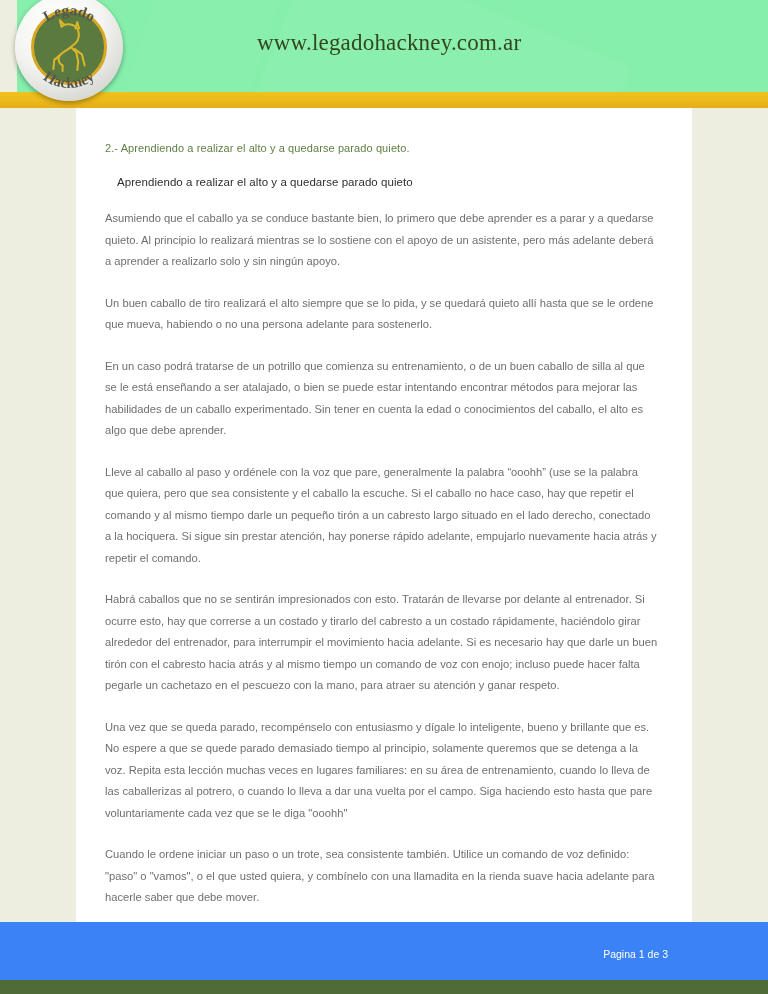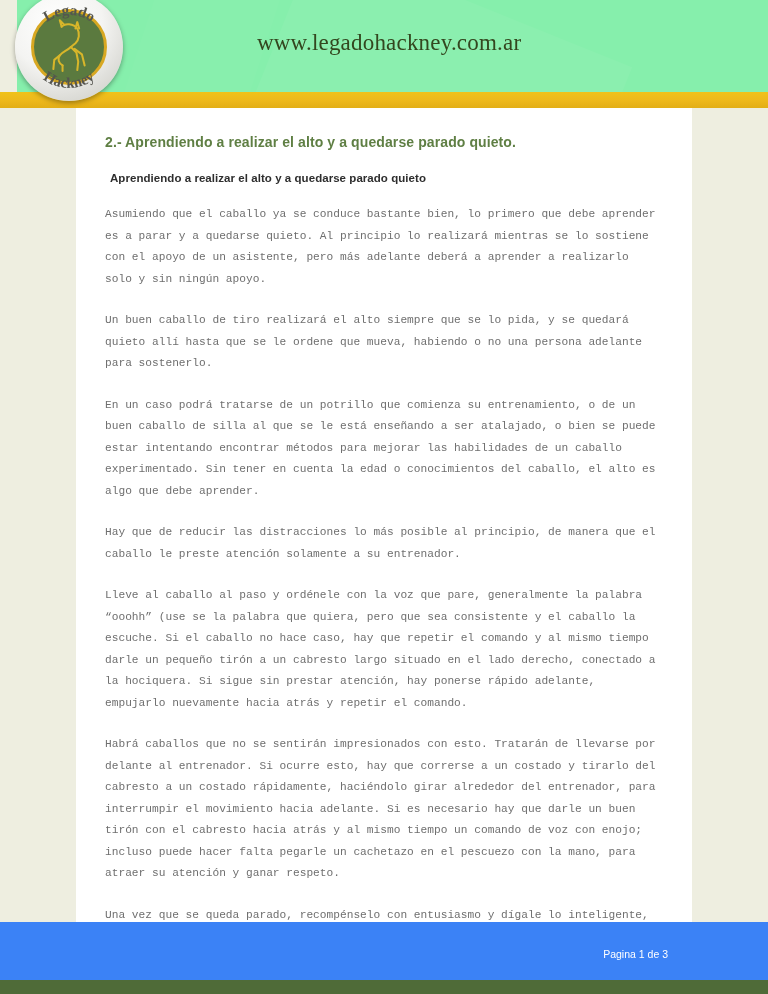--- a/index.html
+++ b/index.html
@@ -106,41 +106,40 @@
     position: absolute;
     left: 76px; top: 108px;
     width: 616px;
     height: 814px;
     background: #ffffff;
   }
   .content {
     padding: 17px 34px 0 29px;
   }
   .doc-title {
-    margin: 8px 0 0 0;
-    font-size: 14px;
-    font-weight: bold;
+    margin: 16px 0 0 0;
+    font-size: 11px;
+    font-weight: normal;
     color: #5f7f44;
     letter-spacing: 0.1px;
     line-height: 1.3;
   }
   .doc-subtitle {
-    margin: 21px 0 0 5px;
+    margin: 21px 0 0 12px;
     font-size: 11.5px;
-    font-weight: bold;
+    font-weight: normal;
     color: #2e2e2e;
     letter-spacing: 0.05px;
   }
   .doc-p {
     margin: 20px 0 0 0;
     font-size: 11.2px;
     line-height: 1.92;
     color: #6f6f6f;
     text-align: left;
-    font-family: Liberation Mono, monospace;
   }
 
   
   .gold-band-bottom {
     position: absolute;
     left: 0; top: 922px;
     width: 768px; height: 58px;
     background: #3b82f6;
   }
   .footer-page {
@@ -202,21 +201,20 @@
   <div class="gold-band-top"></div>
 
   <div class="sheet">
     <div class="content">
       <h1 class="doc-title">2.- Aprendiendo a realizar el alto y a quedarse parado quieto.</h1>
       <div class="doc-subtitle">Aprendiendo a realizar el alto y a quedarse parado quieto</div>
       <div id="paragraph-container">
           <p class="doc-p">Asumiendo que el caballo ya se conduce bastante bien, lo primero que debe aprender es a parar y a quedarse quieto. Al principio lo realizará mientras se lo sostiene con el apoyo de un asistente, pero más adelante deberá a aprender a realizarlo solo y sin ningún apoyo.</p>
           <p class="doc-p">Un buen caballo de tiro realizará el alto siempre que se lo pida, y se quedará quieto allí hasta que se le ordene que mueva, habiendo o no una persona adelante para sostenerlo.</p>
           <p class="doc-p">En un caso podrá tratarse de un potrillo que comienza su entrenamiento, o de un buen caballo de silla al que se le está enseñando a ser atalajado, o bien se puede estar intentando encontrar métodos para mejorar las habilidades de un caballo experimentado. Sin tener en cuenta la edad o conocimientos del caballo, el alto es algo que debe aprender.</p>
-          <p class="doc-p">Hay que de reducir las distracciones lo más posible al principio, de manera que el caballo le preste atención solamente a su entrenador.</p>
           <p class="doc-p">Lleve al caballo al paso y ordénele con la voz que pare, generalmente la palabra “ooohh” (use se la palabra que quiera, pero que sea consistente y el caballo la escuche. Si el caballo no hace caso, hay que repetir el comando y al mismo tiempo darle un pequeño tirón a un cabresto largo situado en el lado derecho, conectado a la hociquera. Si sigue sin prestar atención, hay ponerse rápido adelante, empujarlo nuevamente hacia atrás y repetir el comando.</p>
           <p class="doc-p">Habrá caballos que no se sentirán impresionados con esto. Tratarán de llevarse por delante al entrenador. Si ocurre esto, hay que correrse a un costado y tirarlo del cabresto a un costado rápidamente, haciéndolo girar alrededor del entrenador, para interrumpir el movimiento hacia adelante. Si es necesario hay que darle un buen tirón con el cabresto hacia atrás y al mismo tiempo un comando de voz con enojo; incluso puede hacer falta pegarle un cachetazo en el pescuezo con la mano, para atraer su atención y ganar respeto.</p>
           <p class="doc-p">Una vez que se queda parado, recompénselo con entusiasmo y dígale lo inteligente, bueno y brillante que es. No espere a que se quede parado demasiado tiempo al principio, solamente queremos que se detenga a la voz. Repita esta lección muchas veces en lugares familiares: en su área de entrenamiento, cuando lo lleva de las caballerizas al potrero, o cuando lo lleva a dar una vuelta por el campo. Siga haciendo esto hasta que pare voluntariamente cada vez que se le diga "ooohh"</p>
           <p class="doc-p">Cuando le ordene iniciar un paso o un trote, sea consistente también. Utilice un comando de voz definido: "paso" o "vamos", o el que usted quiera, y combínelo con una llamadita en la rienda suave hacia adelante para hacerle saber que debe mover.</p>
         </div>
     </div>
   </div>
 
   <div class="gold-band-bottom">
     <div class="footer-page">Pagina 1 de 3</div>

